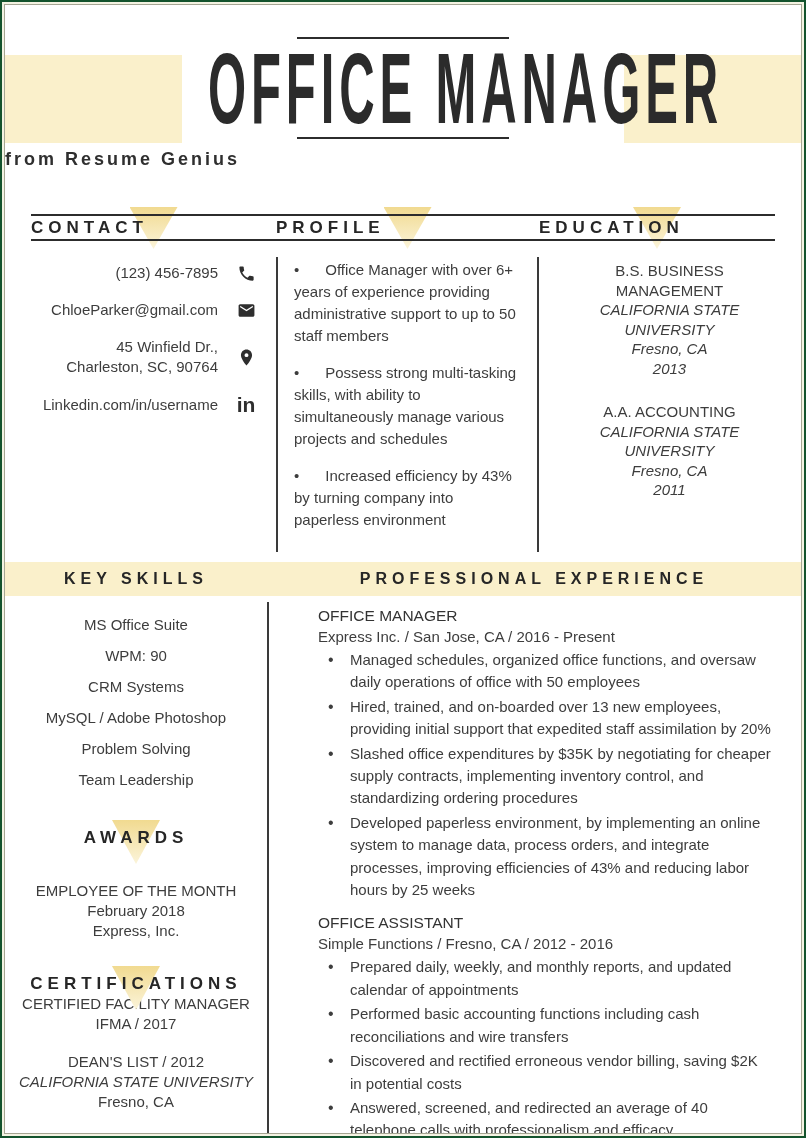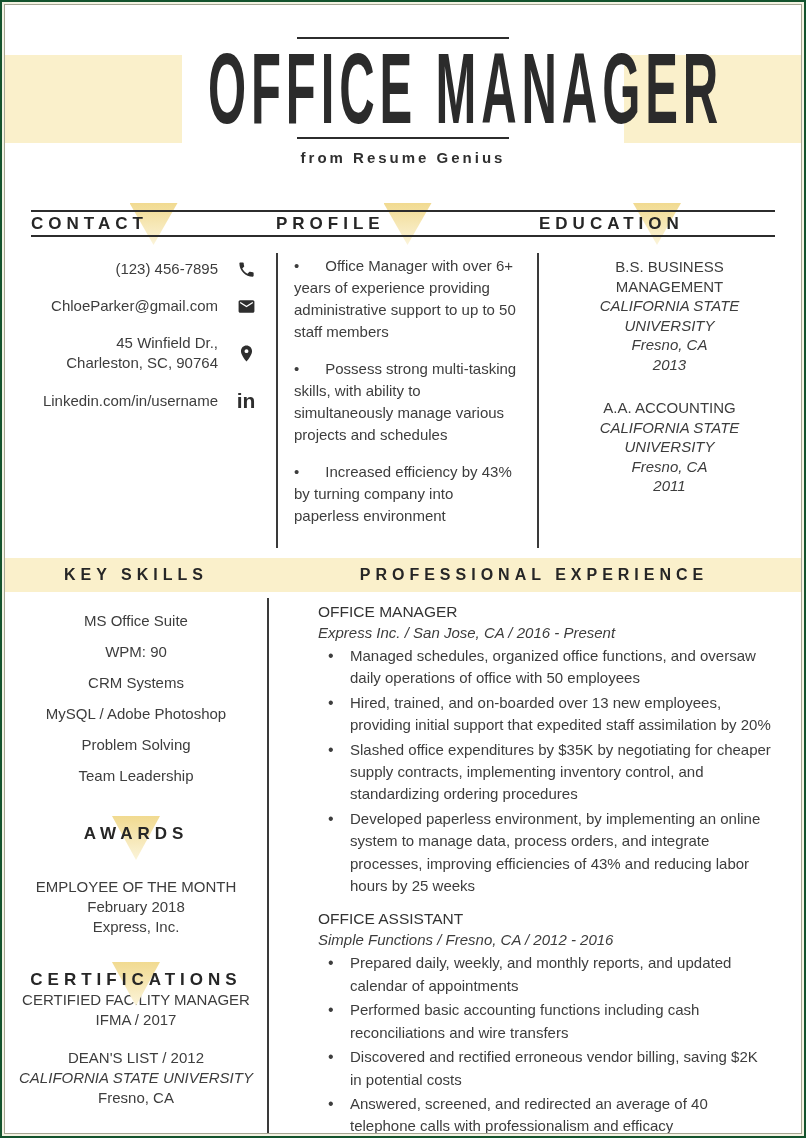--- a/index.html
+++ b/index.html
@@ -18,21 +18,21 @@
   .hl-bar.left{left:0;}
   .hl-bar.right{right:0;}
   .rule-sm{width:212px;height:2px;background:#2c2c2c;margin:0 auto;position:relative;z-index:2;}
   .title-wrap{margin-top:32px;position:relative;z-index:1;text-align:center;}
   .page-title{
     font-size:100px;line-height:0.98;font-weight:700;color:#2b2b2b;
     letter-spacing:10px;transform:scaleX(.49);transform-origin:center;
     white-space:nowrap;position:relative;z-index:1;
   }
   .subtitle{
-    margin-top:10px;text-align:center;font-size:15px;font-weight:700;
+    margin-top:10px;text-align:left;font-size:18px;font-weight:700;
     letter-spacing:3px;color:#2f2f2f;
   }
   
   .tri{
     position:absolute;left:50%;transform:translateX(-50%);
     width:48px;background:linear-gradient(#f1da90,#fbf4da);
     clip-path:polygon(0 0,100% 0,50% 100%);z-index:1;
   }
   .top-head-row{
     position:relative;margin:44px 26px 0 26px;height:27px;
@@ -77,21 +77,21 @@
   .left-col{text-align:center;}
   .skills{margin-top:4px;font-size:15px;line-height:31px;}
   .sub-head{position:relative;display:inline-block;margin-top:33px;}
   .sub-head .tri{top:-8px;height:44px;}
   .awards-items{margin-top:33px;font-size:15px;line-height:20px;}
   .cert-group{font-size:15px;line-height:20px;}
   .cert-group + .cert-group{margin-top:18px;}
   .right-col{padding-left:51px;padding-right:30px;}
   .job{margin-bottom:11px;}
   .job-title{font-size:15.5px;line-height:21px;color:#333;}
-  .job-meta{font-size:15px;line-height:21px;font-style:italic;}
+  .job-meta{font-size:15px;line-height:21px;}
   .job ul{list-style:none;margin:2px 0 0 0;padding:0;}
   .job li{position:relative;padding-left:32px;font-size:15px;line-height:22.4px;margin-bottom:2px;}
   .job li::before{content:"•";position:absolute;left:10px;top:0;font-size:16px;}
 </style>
 </head>
 <body>
 
 <div class="page">
   <div class="inner">
 

